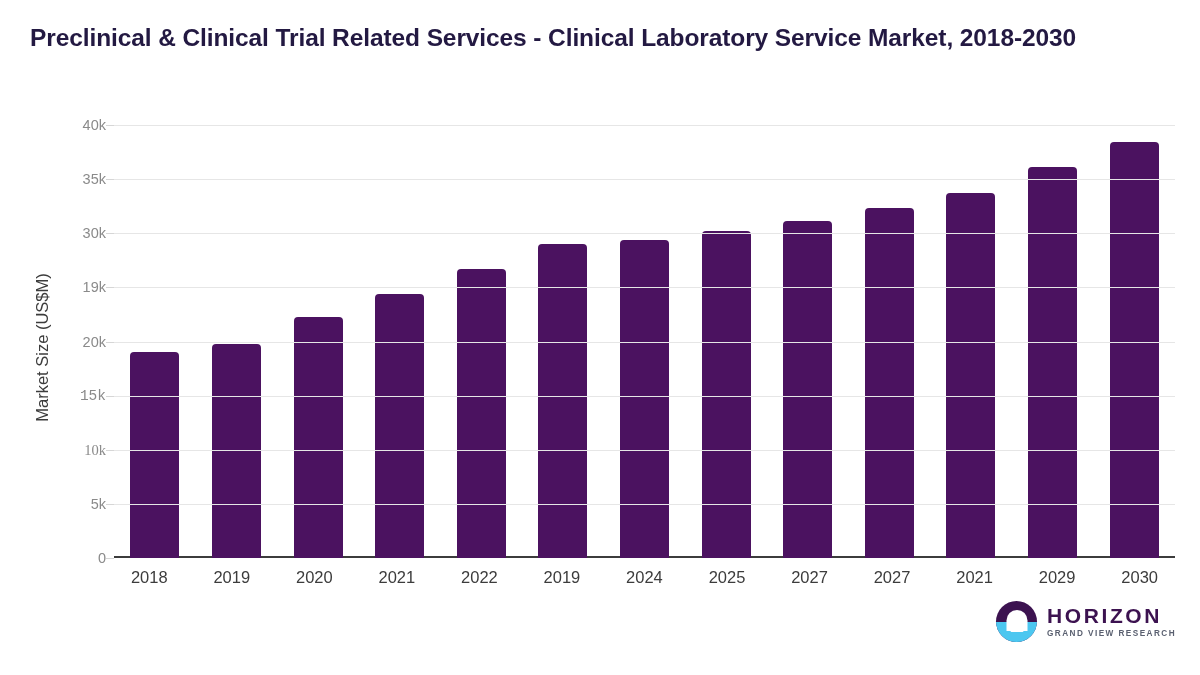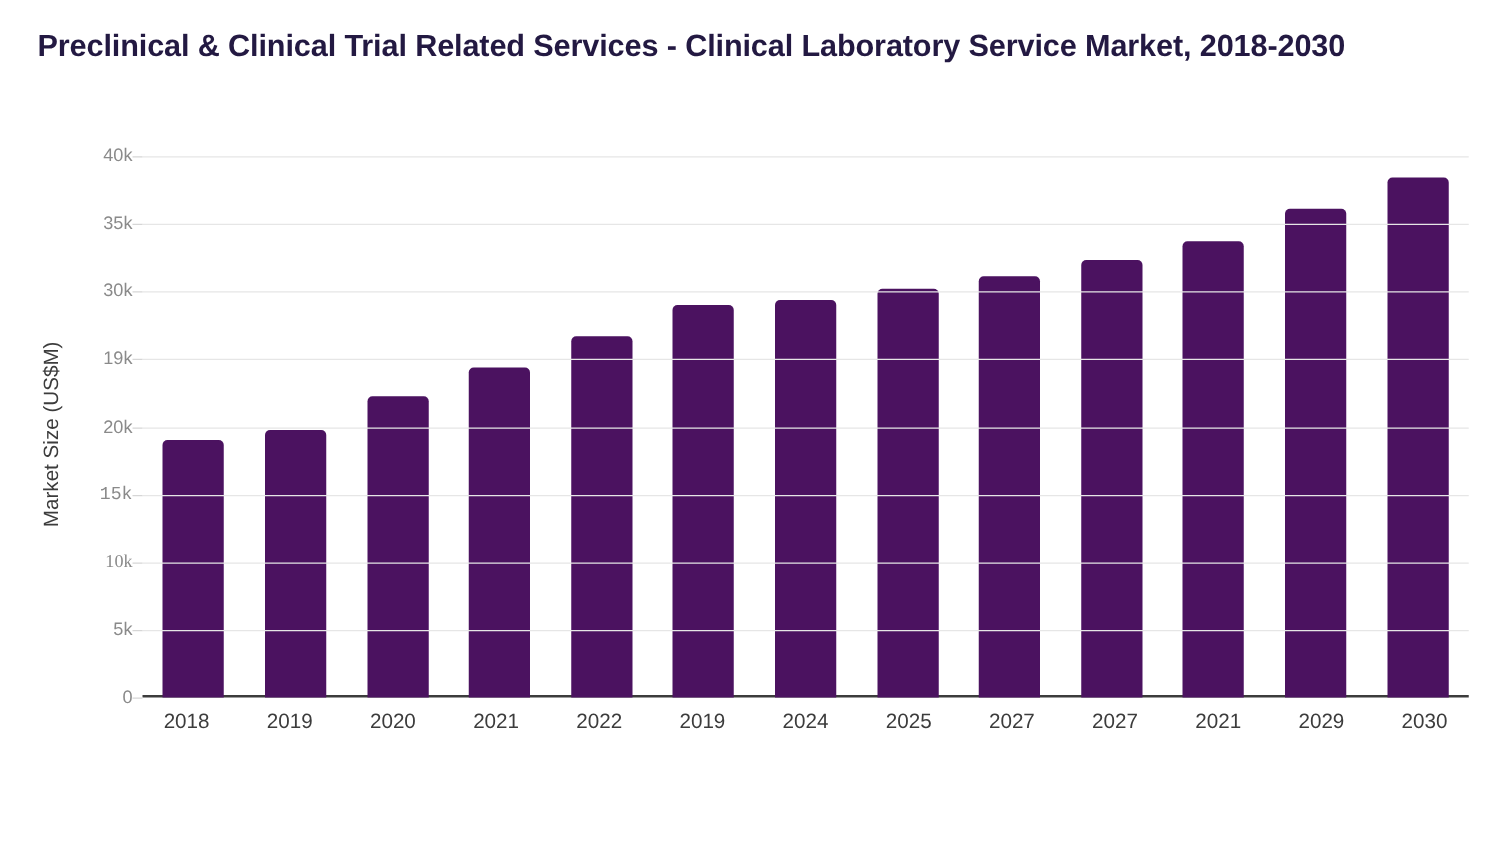--- a/index.html
+++ b/index.html
@@ -283,15 +283,27 @@
         <div class="x-label">2025</div>
         <div class="x-label">2027</div>
         <div class="x-label">2027</div>
         <div class="x-label">2021</div>
         <div class="x-label">2029</div>
         <div class="x-label">2030</div>
       </div>
   </div>
 
   <div class="footer">
+    <div class="logo">
+      <div class="logo-mark">
+        <div class="bottom"></div>
+        <div class="dome"></div>
+        <div class="ray ray1"></div>
+        <div class="ray ray2"></div>
+      </div>
+      <div class="logo-text">
+        <div class="logo-word">HORIZON</div>
+        <div class="logo-sub">GRAND VIEW RESEARCH</div>
+      </div>
+    </div>
   </div>
 
 </div>
 
 </body></html>

